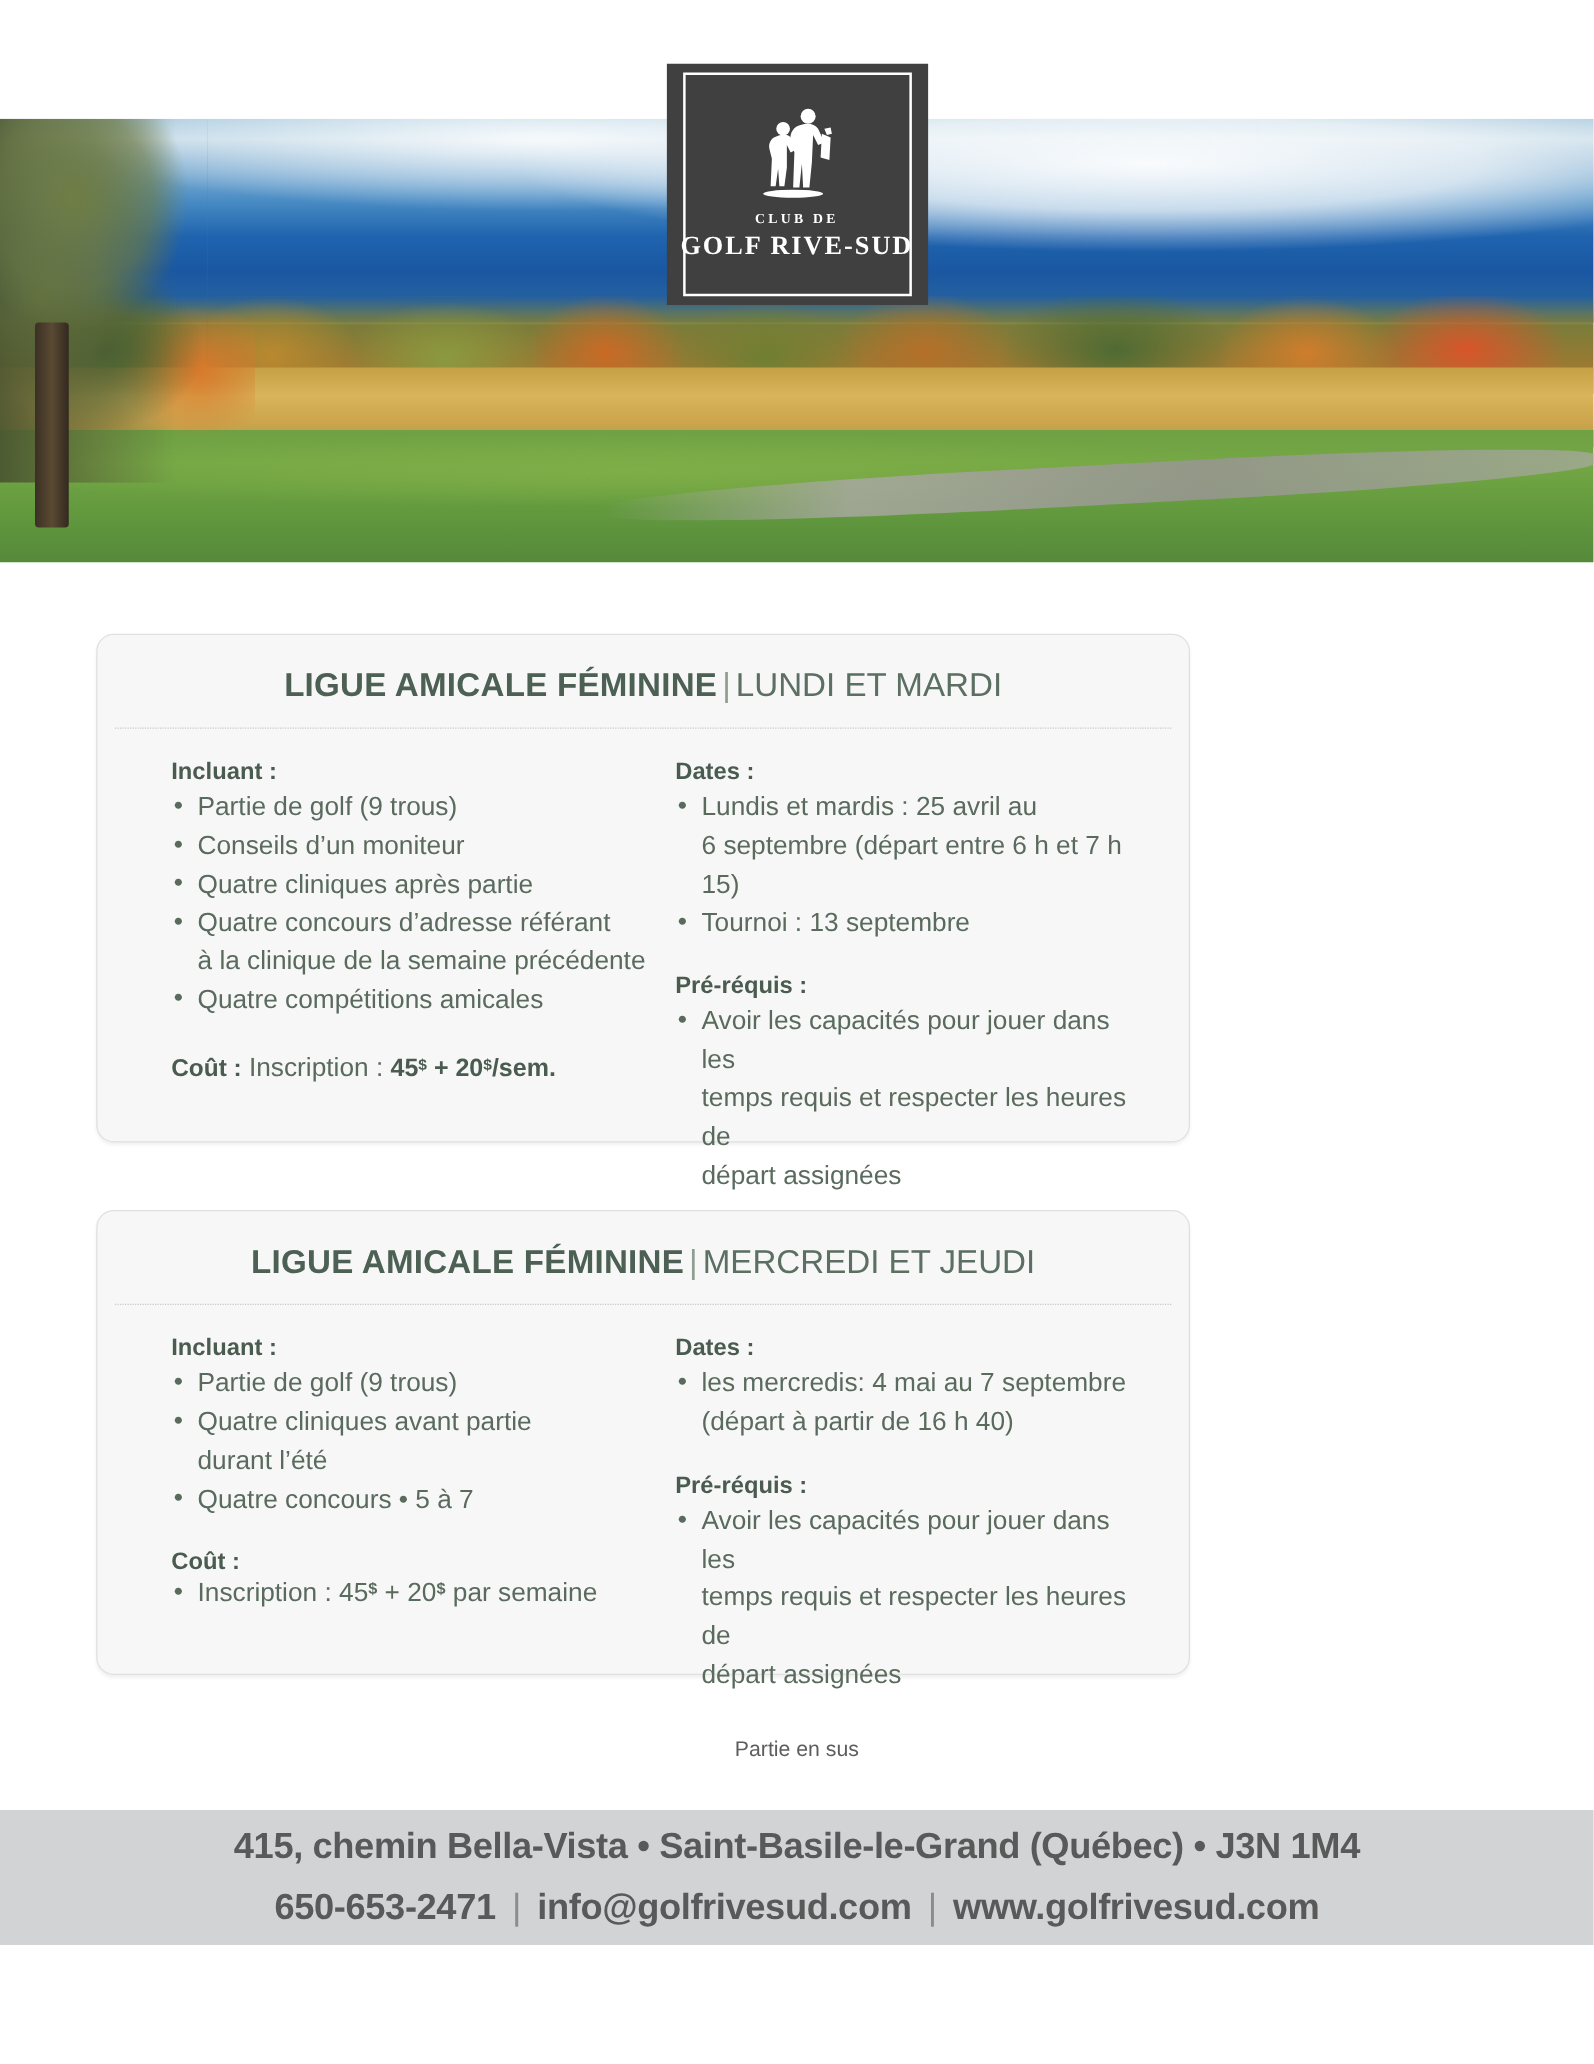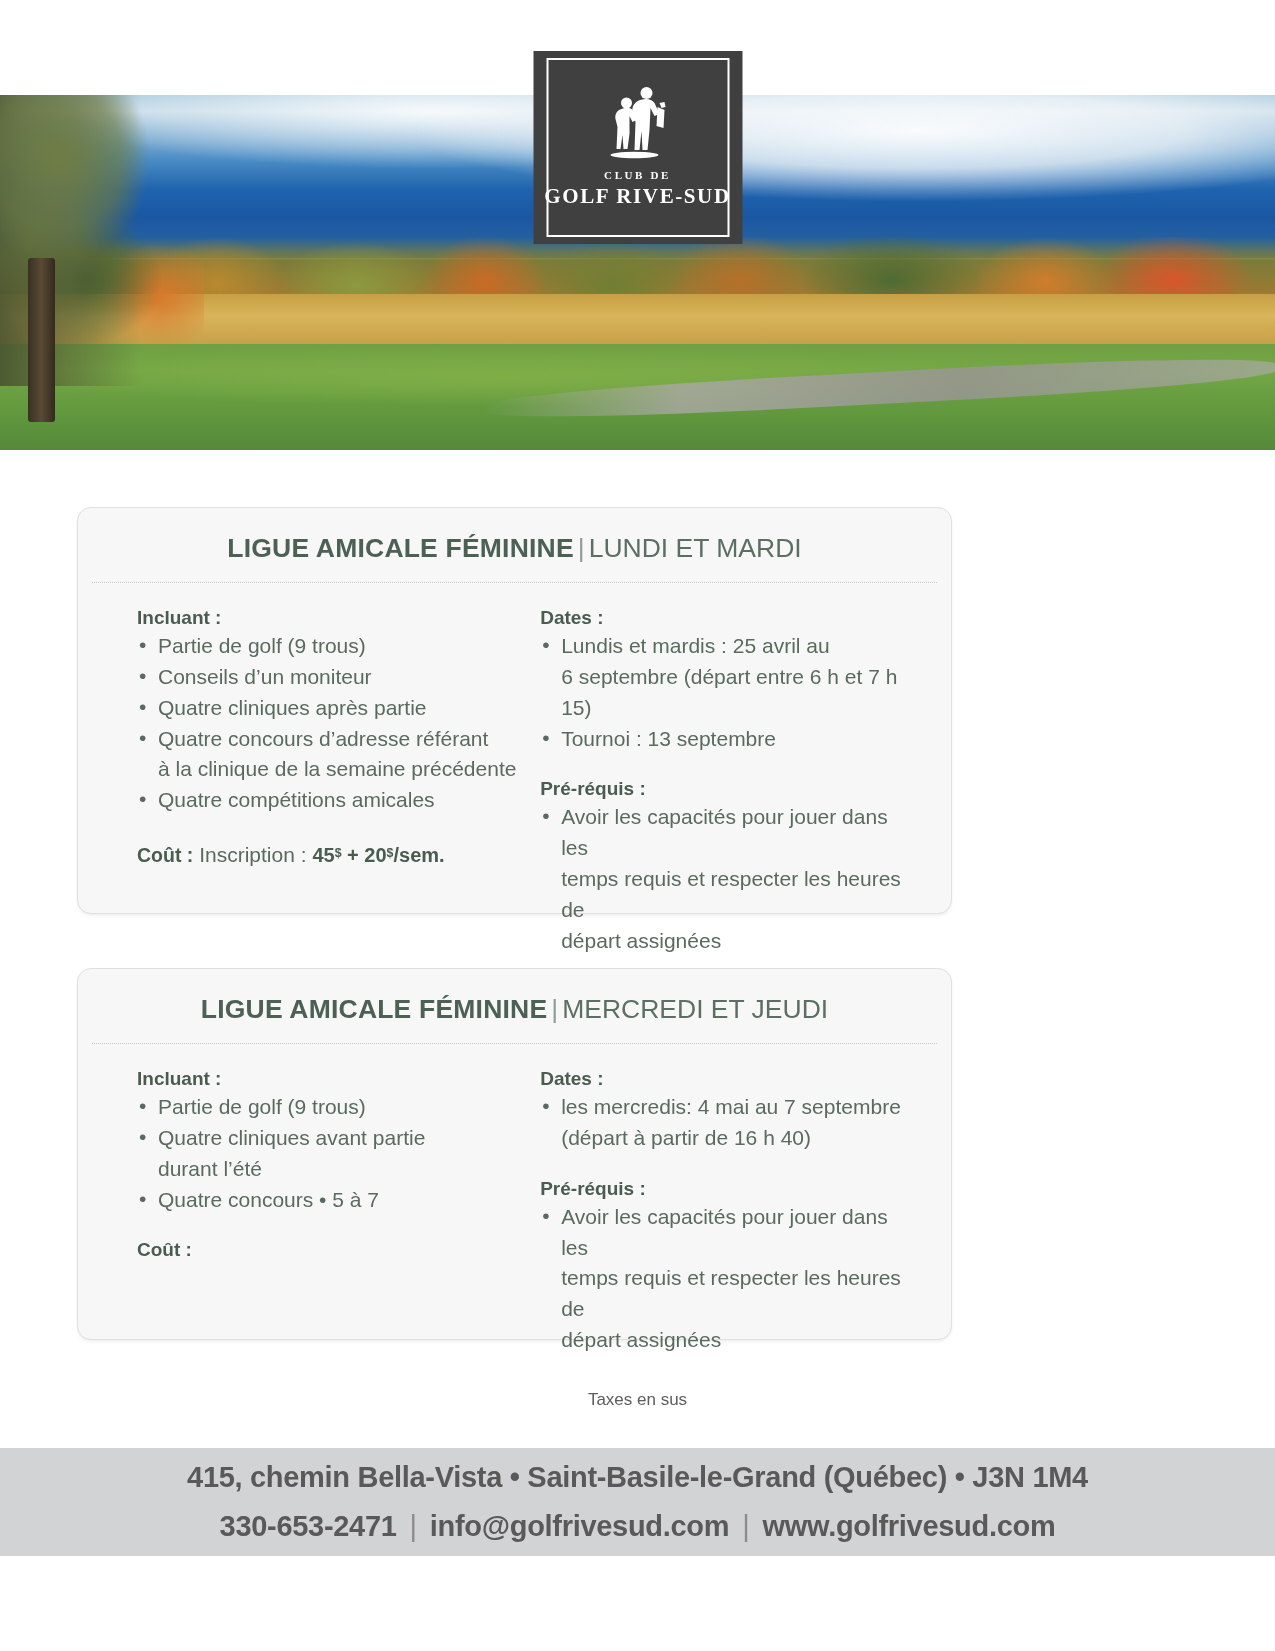--- a/index.html
+++ b/index.html
@@ -379,42 +379,46 @@
       <div class="col-left">
         <div class="blk-head">Incluant :</div>
         <ul class="blk-list">
           <li>Partie de golf (9 trous)</li>
           <li>Quatre cliniques avant partie</li>
           <li class="cont">durant l’été</li>
           <li>Quatre concours • 5 à 7</li>
         </ul>
         <div class="spacer-24"></div>
         <div class="blk-head">Coût :</div>
+        <div class="cost-bullet">
+          <span>Inscription :</span>
+          <span class="c-amt"><span>45</span><sup class="dollar">$</sup></span><span class="c-amt">&nbsp;</span><span class="c-amt">+</span><span class="c-amt">&nbsp;</span><span class="c-amt"><span>20</span><sup class="dollar">$</sup></span><span class="c-amt"> par semaine</span>
+        </div>
       </div>
 
       <div class="col-right">
         <div class="blk-head">Dates :</div>
         <ul class="blk-list">
           <li>les mercredis: 4 mai au 7 septembre</li>
           <li class="cont">(départ à partir de 16 h 40)</li>
         </ul>
         <div class="spacer-24"></div>
         <div class="blk-head">Pré-réquis :</div>
         <ul class="blk-list">
           <li>Avoir les capacités pour jouer dans les</li>
           <li class="cont">temps requis et respecter les heures de</li>
           <li class="cont">départ assignées</li>
         </ul>
       </div>
 
     </div>
   </section>
 
-  <div class="taxes">Taxes en sus</div>
+  <div class="taxes">Partie en sus</div>
 
   <footer class="footer">
     <div class="footer-line">415, chemin Bella-Vista • Saint-Basile-le-Grand (Québec) • J3N 1M4</div>
     <div class="footer-line">
-      <span>330-653-2471</span><span class="footer-pipe">|</span><span>info@golfrivesud.com</span><span class="footer-pipe">|</span><span>www.golfrivesud.com</span>
+      <span>650-653-2471</span><span class="footer-pipe">|</span><span>info@golfrivesud.com</span><span class="footer-pipe">|</span><span>www.golfrivesud.com</span>
     </div>
   </footer>
 
 </div>
 
 </body></html>

